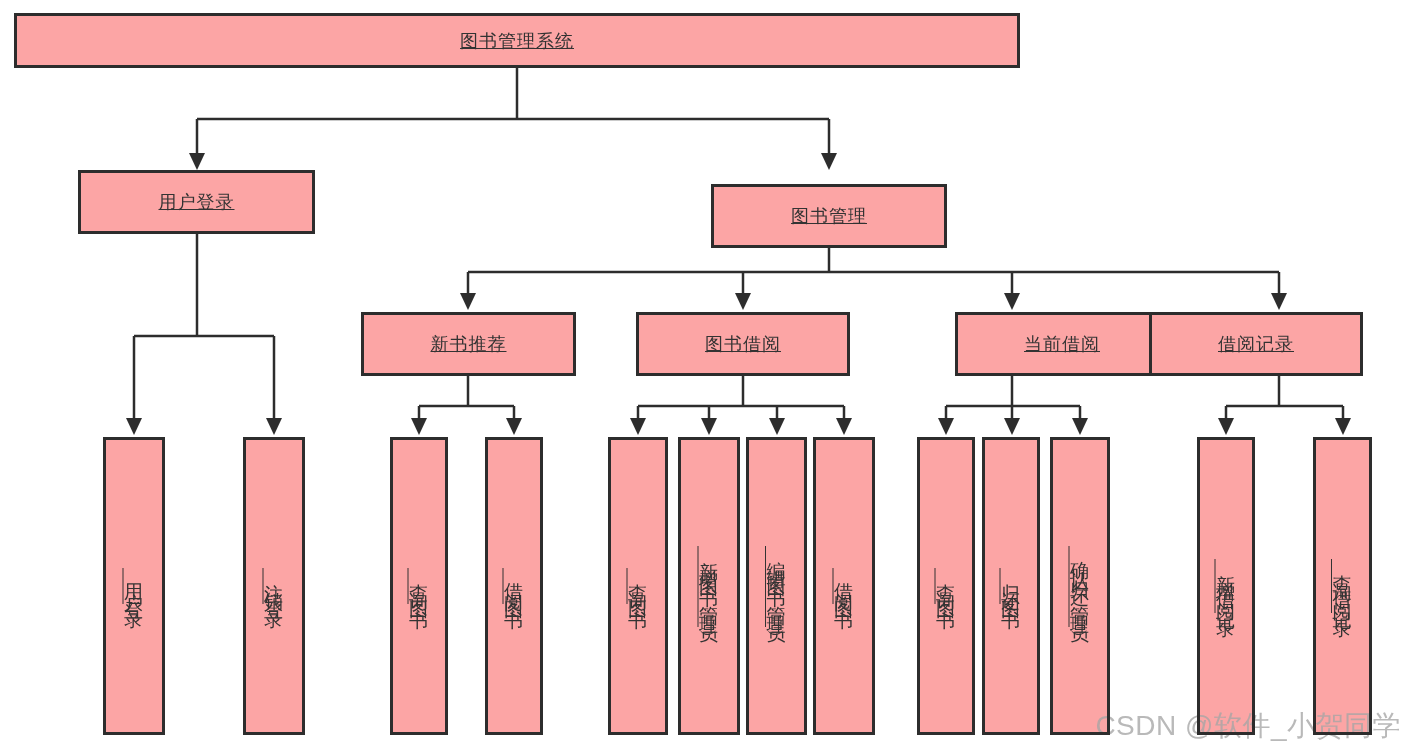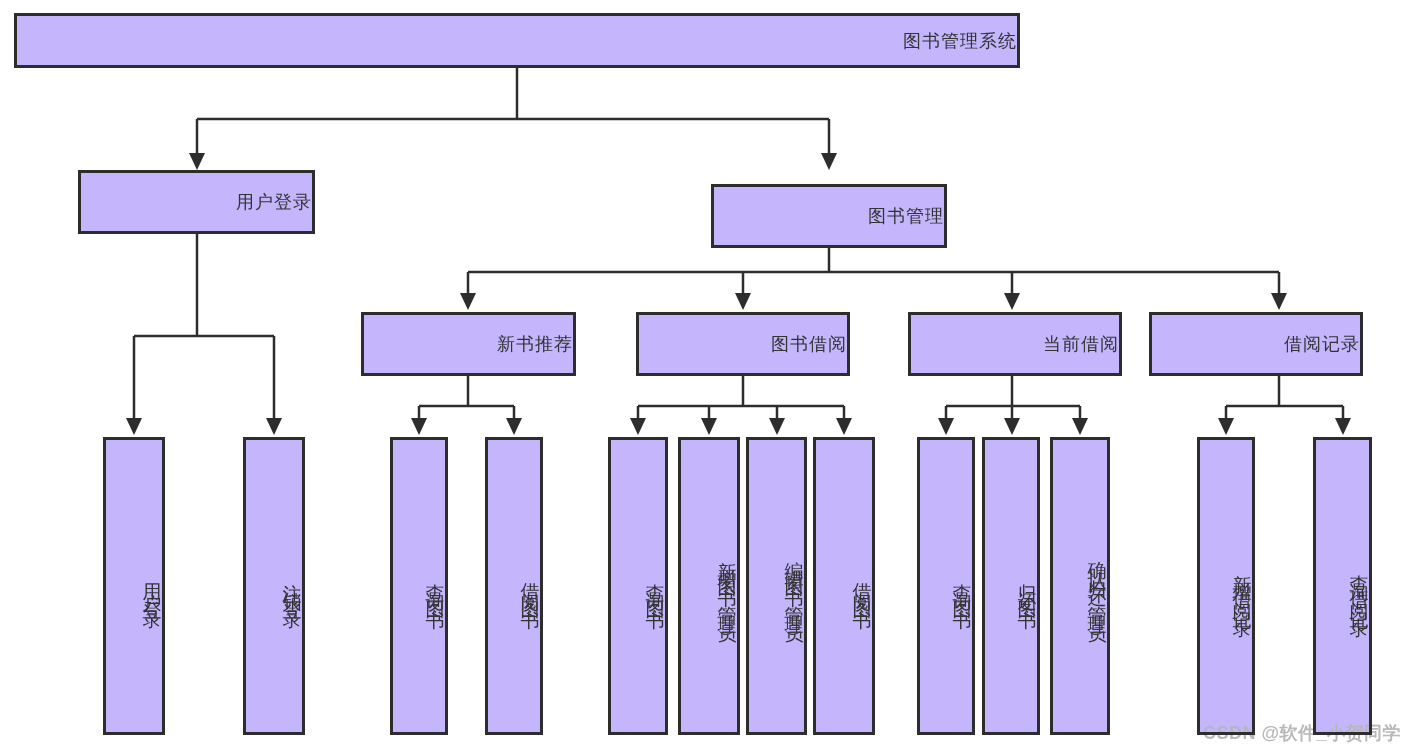--- a/index.html
+++ b/index.html
@@ -3,33 +3,34 @@
 <meta charset="utf-8">
 <style>
   :root { --line:#2d2d2d; --text:#333333; --bg:#ffffff; --wm:#b9b9b9; }
   html,body { margin:0; padding:0; background:#fff; }
   .stage {
     position:relative; width:1405px; height:747px; background:var(--bg);
     font-family:"Liberation Sans", sans-serif; overflow:hidden;
   }
   .stage svg { position:absolute; left:0; top:0; }
   .hbox, .vbox {
-    position:absolute; box-sizing:border-box; background:#c4b5fd;
-    border:3px solid var(--line); display:flex; align-items:center; justify-content:flex-end;
+    position:absolute; box-sizing:border-box; background:#fca5a5;
+    border:3px solid var(--line); display:flex; align-items:center; justify-content:center;
     color:var(--text);
+    text-decoration:underline;
   }
   .hbox { font-size:18px; letter-spacing:1px; }
   .hbox.root { border-width:3px; }
   .vtext {
     writing-mode:vertical-rl; text-orientation:mixed;
     font-size:19px; line-height:1; letter-spacing:9px; color:var(--text);
   }
   .watermark {
-    position:absolute; right:4px; bottom:2px; font-size:18px; color:var(--wm);
-    letter-spacing:0.5px; mix-blend-mode:darken; white-space:nowrap; z-index:5;font-weight:bold;
+    position:absolute; right:4px; bottom:2px; font-size:28px; color:var(--wm);
+    letter-spacing:0.5px; mix-blend-mode:darken; white-space:nowrap; z-index:5;
   }
 </style>
 </head>
 <body>
 
 <div class="stage">
 
   <svg width="1405" height="747" viewBox="0 0 1405 747">
     <g stroke="#2d2d2d" stroke-width="2.5" fill="none">
 
@@ -106,21 +107,21 @@
   <div class="hbox" style="left:711px;top:184px;width:236px;height:64px">
     <span>图书管理</span>
   </div>
 
   <div class="hbox" style="left:636px;top:312px;width:214px;height:64px">
     <span>图书借阅</span>
   </div>
   <div class="hbox" style="left:361px;top:312px;width:215px;height:64px">
     <span>新书推荐</span>
   </div>
-  <div class="hbox" style="left:908px;top:312px;width:214px;height:64px">
+  <div class="hbox" style="left:955px;top:312px;width:214px;height:64px">
     <span>当前借阅</span>
   </div>
   <div class="hbox" style="left:1149px;top:312px;width:214px;height:64px">
     <span>借阅记录</span>
   </div>
 
   <div class="vbox" style="left:103px;top:437px;width:62px;height:298px">
     <span class="vtext">用户登录</span>
   </div>
   <div class="vbox" style="left:243px;top:437px;width:62px;height:298px">

